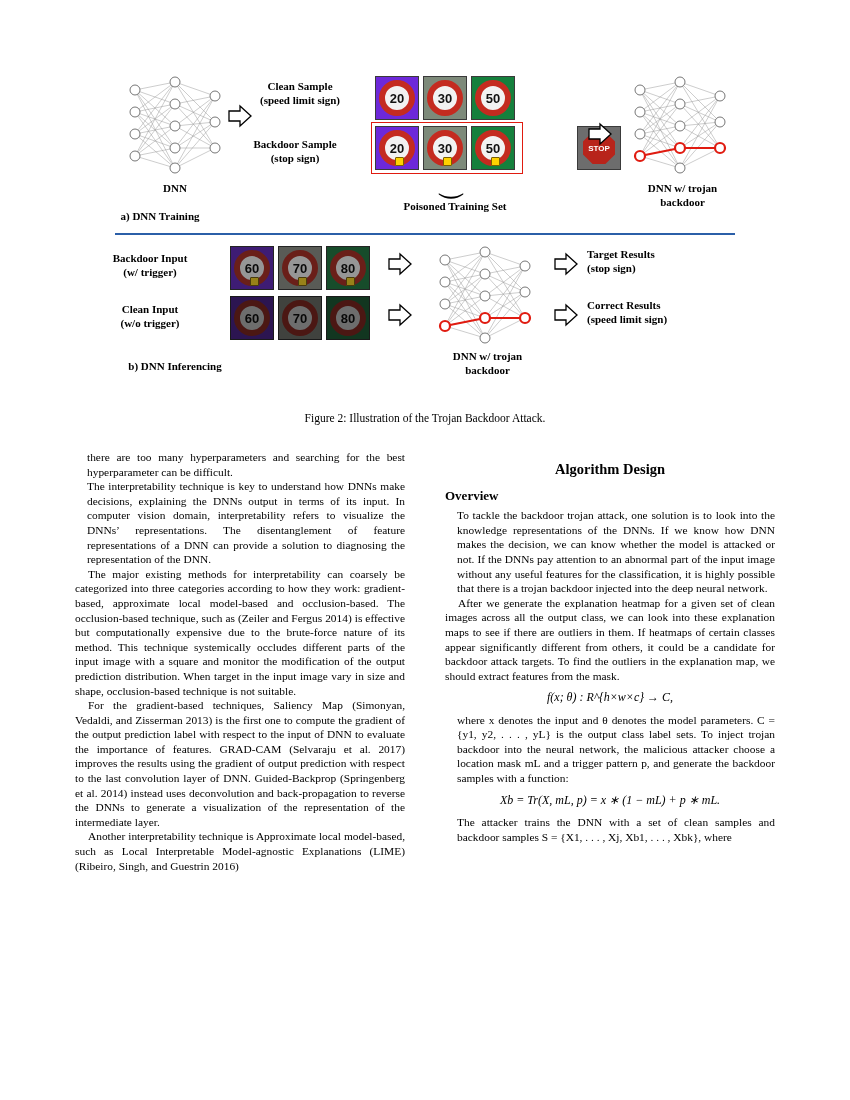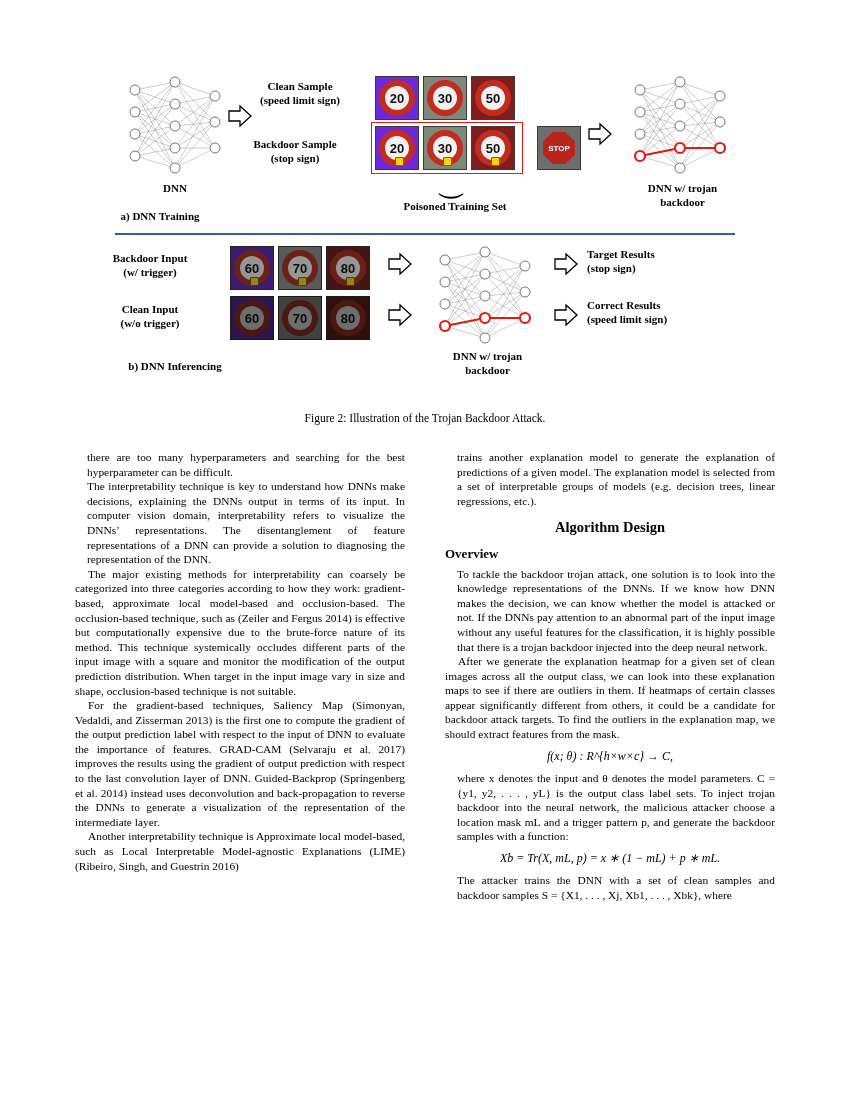--- a/index.html
+++ b/index.html
@@ -79,34 +79,35 @@
     justify-content: center;
     font-family: "Liberation Sans", sans-serif;
     font-weight: bold;
     font-size: 13px;
     color: #111;
   }
   .sign.dark { filter: brightness(0.62) saturate(0.8); }
   .sign.darker { filter: brightness(0.45) saturate(0.75); }
   .sign.bg-a { background: #6d28d9; }
   .sign.bg-b { background: #7d8a7a; }
-  .sign.bg-c { background: #7f1d1d; text-decoration: underline; }
+  .sign.bg-c { background: #15803d; text-decoration: underline; }
   .sign.bg-d { background: #8e9488; }
   .sign .trigger {
     position: absolute;
     width: 7px;
     height: 7px;
     background: #ffd200;
     border: 1px solid #7a6000;
     border-radius: 1px;
     left: 19px;
     bottom: 3px;
   }
   .sign.stop {
     background: #6d6d6d;
+    margin-left: 40px;
   }
   .octagon {
     position: absolute;
     left: 50%; top: 50%;
     transform: translate(-50%,-50%);
     width: 32px; height: 32px;
     background: #b8241b;
     clip-path: polygon(30% 0%, 70% 0%, 100% 30%, 100% 70%, 70% 100%, 30% 100%, 0% 70%, 0% 30%);
     display: flex; align-items: center; justify-content: center;
     color: #fff;
@@ -427,21 +428,20 @@
 
     <div class="col left">
       <p class="noindent">there are too many hyperparameters and searching for the best hyperparameter can be difficult.</p>
       <p class="noindent">The interpretability technique is key to understand how DNNs make decisions, explaining the DNNs output in terms of its input. In computer vision domain, interpretability refers to visualize the DNNs’ representations. The disentanglement of feature representations of a DNN can provide a solution to diagnosing the representation of the DNN.</p>
       <p>The major existing methods for interpretability can coarsely be categorized into three categories according to how they work: gradient-based, approximate local model-based and occlusion-based. The occlusion-based technique, such as (Zeiler and Fergus 2014) is effective but computationally expensive due to the brute-force nature of its method. This technique systemically occludes different parts of the input image with a square and monitor the modification of the output prediction distribution. When target in the input image vary in size and shape, occlusion-based technique is not suitable.</p>
       <p>For the gradient-based techniques, Saliency Map (Simonyan, Vedaldi, and Zisserman 2013) is the first one to compute the gradient of the output prediction label with respect to the input of DNN to evaluate the importance of features. GRAD-CAM (Selvaraju et al. 2017) improves the results using the gradient of output prediction with respect to the last convolution layer of DNN. Guided-Backprop (Springenberg et al. 2014) instead uses deconvolution and back-propagation to reverse the DNNs to generate a visualization of the representation of the intermediate layer.</p>
       <p>Another interpretability technique is Approximate local model-based, such as Local Interpretable Model-agnostic Explanations (LIME) (Ribeiro, Singh, and Guestrin 2016)</p>
     </div>
 
     <div class="col right">
-      <p class="noindent">trains another explanation model to generate the explanation of predictions of a given model. The explanation model is selected from a set of interpretable groups of models (e.g. decision trees, linear regressions, etc.).</p>
       <h2 class="sec center">Algorithm Design</h2>
       <h2 class="sec">Overview</h2>
       <p class="noindent">To tackle the backdoor trojan attack, one solution is to look into the knowledge representations of the DNNs. If we know how DNN makes the decision, we can know whether the model is attacked or not. If the DNNs pay attention to an abnormal part of the input image without any useful features for the classification, it is highly possible that there is a trojan backdoor injected into the deep neural network.</p>
       <p>After we generate the explanation heatmap for a given set of clean images across all the output class, we can look into these explanation maps to see if there are outliers in them. If heatmaps of certain classes appear significantly different from others, it could be a candidate for backdoor attack targets. To find the outliers in the explanation map, we should extract features from the mask.</p>
       <div class="eq">f(x; θ) : R^{h×w×c} → C,</div>
       <p class="noindent">where x denotes the input and θ denotes the model parameters. C = {y1, y2, . . . , yL} is the output class label sets. To inject trojan backdoor into the neural network, the malicious attacker choose a location mask mL and a trigger pattern p, and generate the backdoor samples with a function:</p>
       <div class="eq">Xb = Tr(X, mL, p) = x ∗ (1 − mL) + p ∗ mL.</div>
       <p class="noindent">The attacker trains the DNN with a set of clean samples and backdoor samples S = {X1, . . . , Xj, Xb1, . . . , Xbk}, where</p>
     </div>
 

